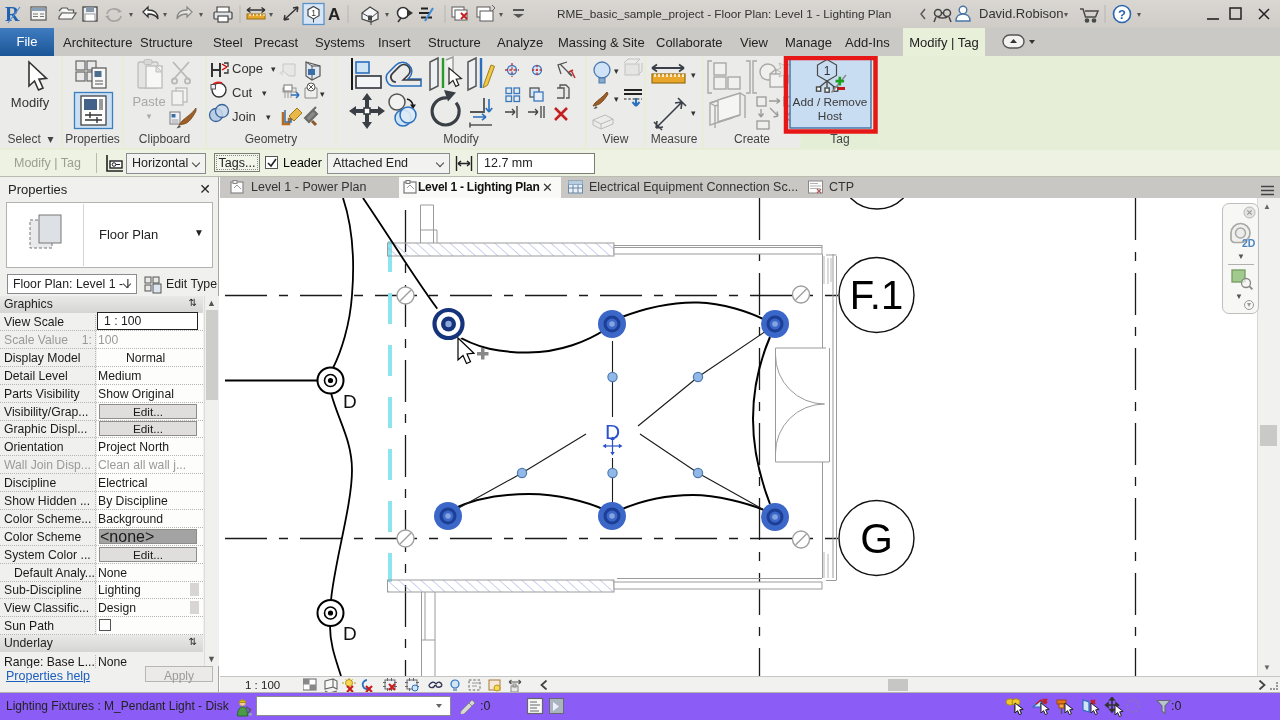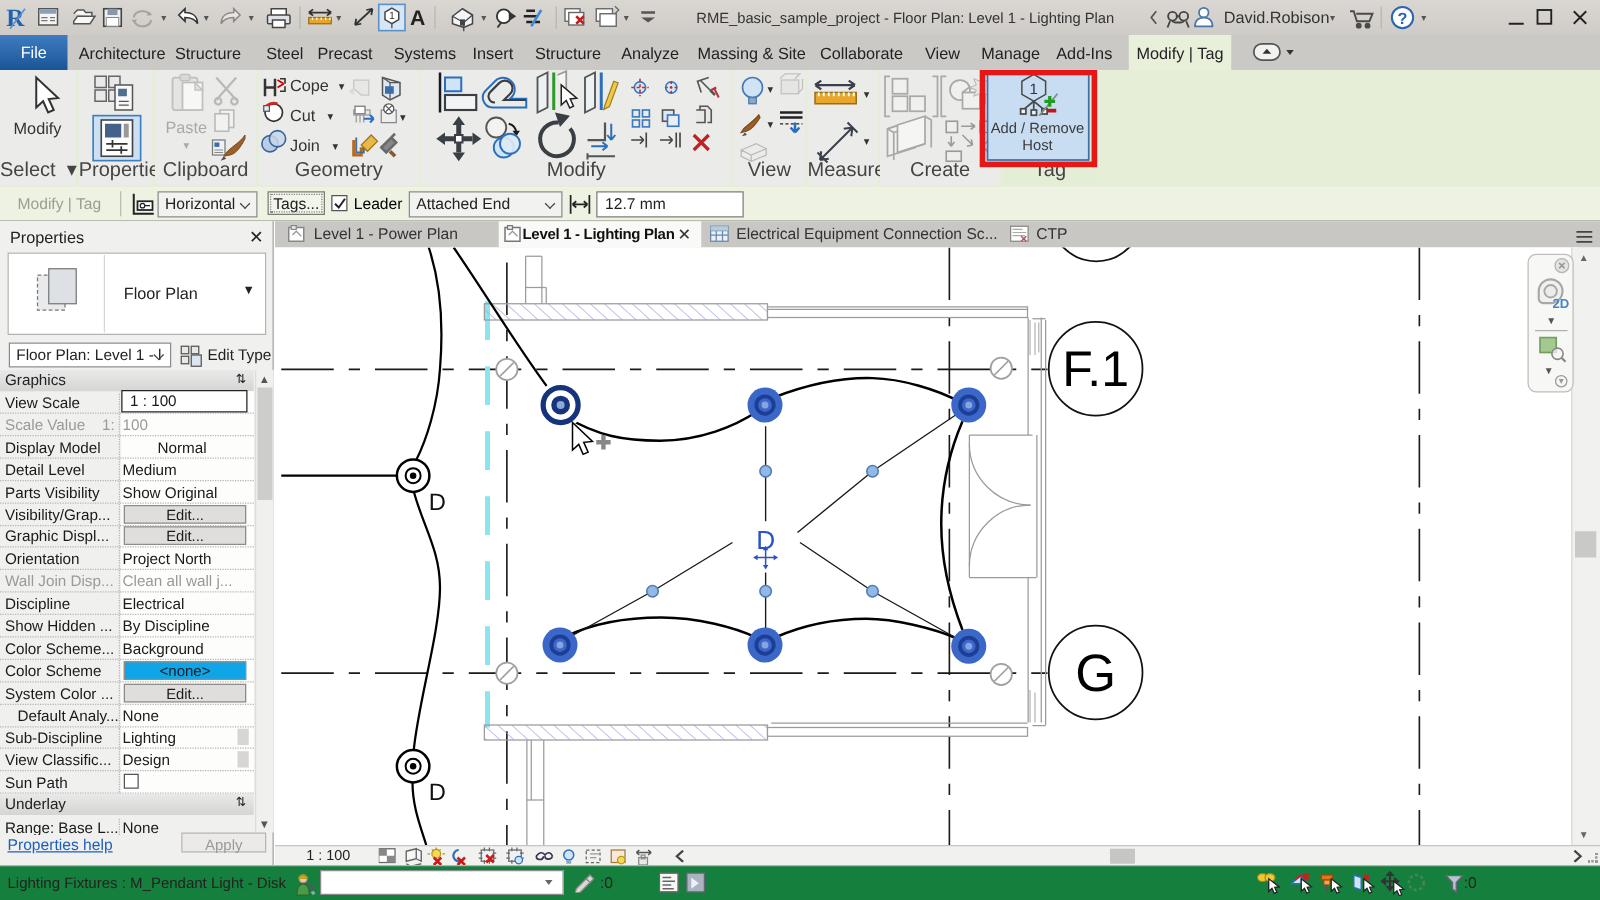--- a/index.html
+++ b/index.html
@@ -10,36 +10,36 @@
   background:linear-gradient(#dad7d2,#cfccc7); }
 #title-text { position:absolute; left:557px; top:7px; font-size:11.8px; color:#333; }
 
 #tabrow { position:absolute; left:0; top:28px; width:1280px; height:28px; background:#cbc9c6; }
 #filetab { position:absolute; left:0; top:0; width:54px; height:28px; background:linear-gradient(#3f7cc0,#1a5596); color:#fff; font-size:13px; text-align:center; line-height:28px; }
 .rtab { position:absolute; top:0; height:28px; font-size:13px; color:#222; line-height:29px; }
 #ctxtab { position:absolute; left:903px; top:0; width:82px; height:28px; background:#e8f0da; font-size:13px; color:#222; text-align:center; line-height:29px; }
 
 #ribbon { position:absolute; left:0; top:56px; width:1280px; height:94px; background:#e6eed8; }
 .panel { position:absolute; top:0; height:92px; background:#ebebe9; }
-.plabel { position:absolute; bottom:2px; left:0; right:0; text-align:center; font-size:16px; color:#444; }
+.plabel { position:absolute; bottom:2px; left:0; right:0; text-align:center; font-size:12px; color:#444; }
 
 #optbar { position:absolute; left:0; top:150px; width:1280px; height:27px; background:#eef2e2; border-bottom:1px solid #b9bdaf; }
 .obtxt { position:absolute; top:6px; font-size:12.5px; }
 .combo { position:absolute; background:#fff; border:1px solid #898c8f; font-size:12.5px; color:#222; }
 .combo .arr { position:absolute; right:6px; top:6px; width:6px; height:6px; border-right:1.6px solid #444; border-bottom:1.6px solid #444; transform:rotate(45deg); }
 
 #props { position:absolute; left:0; top:177px; width:219px; height:515px; background:#f0f0ee; border-right:1px solid #a8a6a3; }
 .prow { position:absolute; left:0; width:203px; height:18px; font-size:12.2px; color:#1a1a1a; }
 .prow .lab { position:absolute; left:4px; top:2px; white-space:nowrap; overflow:hidden; width:92px; }
 .prow .val { position:absolute; left:98px; top:2px; white-space:nowrap; overflow:hidden; width:100px; }
 .pgrid-line { border-bottom:1px dotted #b5b5b5; }
 .phead { position:absolute; left:0; width:203px; height:17px; background:linear-gradient(#e9e9e9,#d5d5d3); font-size:12.2px; color:#222; }
 .pbtn { position:absolute; background:#e3e3e1; border:1px solid #9a9a98; font-size:12px; color:#222; text-align:center; }
 
-#statusbar { position:absolute; left:0; top:692px; width:1280px; height:28px; background:#15803d; border-top:1px solid #b5b3af; font-size:12px; color:#222; }
+#statusbar { position:absolute; left:0; top:692px; width:1280px; height:28px; background:#8b5cf6; border-top:1px solid #b5b3af; font-size:12px; color:#222; }
 
 #viewtabs { position:absolute; left:220px; top:177px; width:1060px; height:21px; background:#c9c7c4; }
 .vtab { position:absolute; top:0; height:21px; font-size:12.5px; color:#333; line-height:21px; }
 #drawing { position:absolute; left:220px; top:198px; width:1042px; height:478px; background:#fff; }
 #vscroll { position:absolute; left:1257px; top:198px; width:23px; height:478px; background:#f1f1f0; border-left:1px solid #d8d8d6; }
 #botbar { position:absolute; left:220px; top:676px; width:1060px; height:16px; background:#f1f1f0; border-top:1px solid #c5c5c5; }
 #navbar { position:absolute; left:1222px; top:203px; width:37px; height:111px; background:rgba(247,247,246,0.95); border:1.6px solid #c0beba; border-radius:7px; }
 </style>
 </head>
 <body>
@@ -518,21 +518,21 @@
 <div class="prow pgrid-line" style="top:315px;">
       <span class="lab" style="color:#1a1a1a;border-right:1px dotted #b5b5b5;height:17px;">Show Hidden ...</span>
       <span class="val" style="color:#1a1a1a;">By Discipline</span>
     </div>
 <div class="prow pgrid-line" style="top:333px;">
       <span class="lab" style="color:#1a1a1a;border-right:1px dotted #b5b5b5;height:17px;">Color Scheme...</span>
       <span class="val" style="color:#1a1a1a;">Background</span>
     </div>
 <div class="prow pgrid-line" style="top:351px;">
       <span class="lab" style="color:#1a1a1a;border-right:1px dotted #b5b5b5;height:17px;">Color Scheme</span>
-      <span style="position:absolute;left:99px;top:1px;width:98px;height:15px;background:#0ea5e9;border:1px solid #8f8d8a;font-size:12px;text-align:center;line-height:14px;">&lt;none&gt;</span>
+      <span style="position:absolute;left:99px;top:1px;width:98px;height:15px;background:#a3a3a3;border:1px solid #8f8d8a;font-size:16px;line-height:14px;">&lt;none&gt;</span>
     </div>
 <div class="prow pgrid-line" style="top:369px;">
       <span class="lab" style="color:#1a1a1a;border-right:1px dotted #b5b5b5;height:17px;">System Color ...</span>
       <span style="position:absolute;left:99px;top:1px;width:98px;height:15px;background:#e0dedc;border:1px solid #8f8d8a;font-size:11.8px;text-align:center;line-height:14px;">Edit...</span>
     </div>
 <div class="prow pgrid-line" style="top:387px;">
       <span class="lab" style="color:#1a1a1a;border-right:1px dotted #b5b5b5;height:17px;text-align:right;">Default Analy...</span>
       <span class="val" style="color:#1a1a1a;">None</span>
     </div>
 <div class="prow pgrid-line" style="top:404px;">

